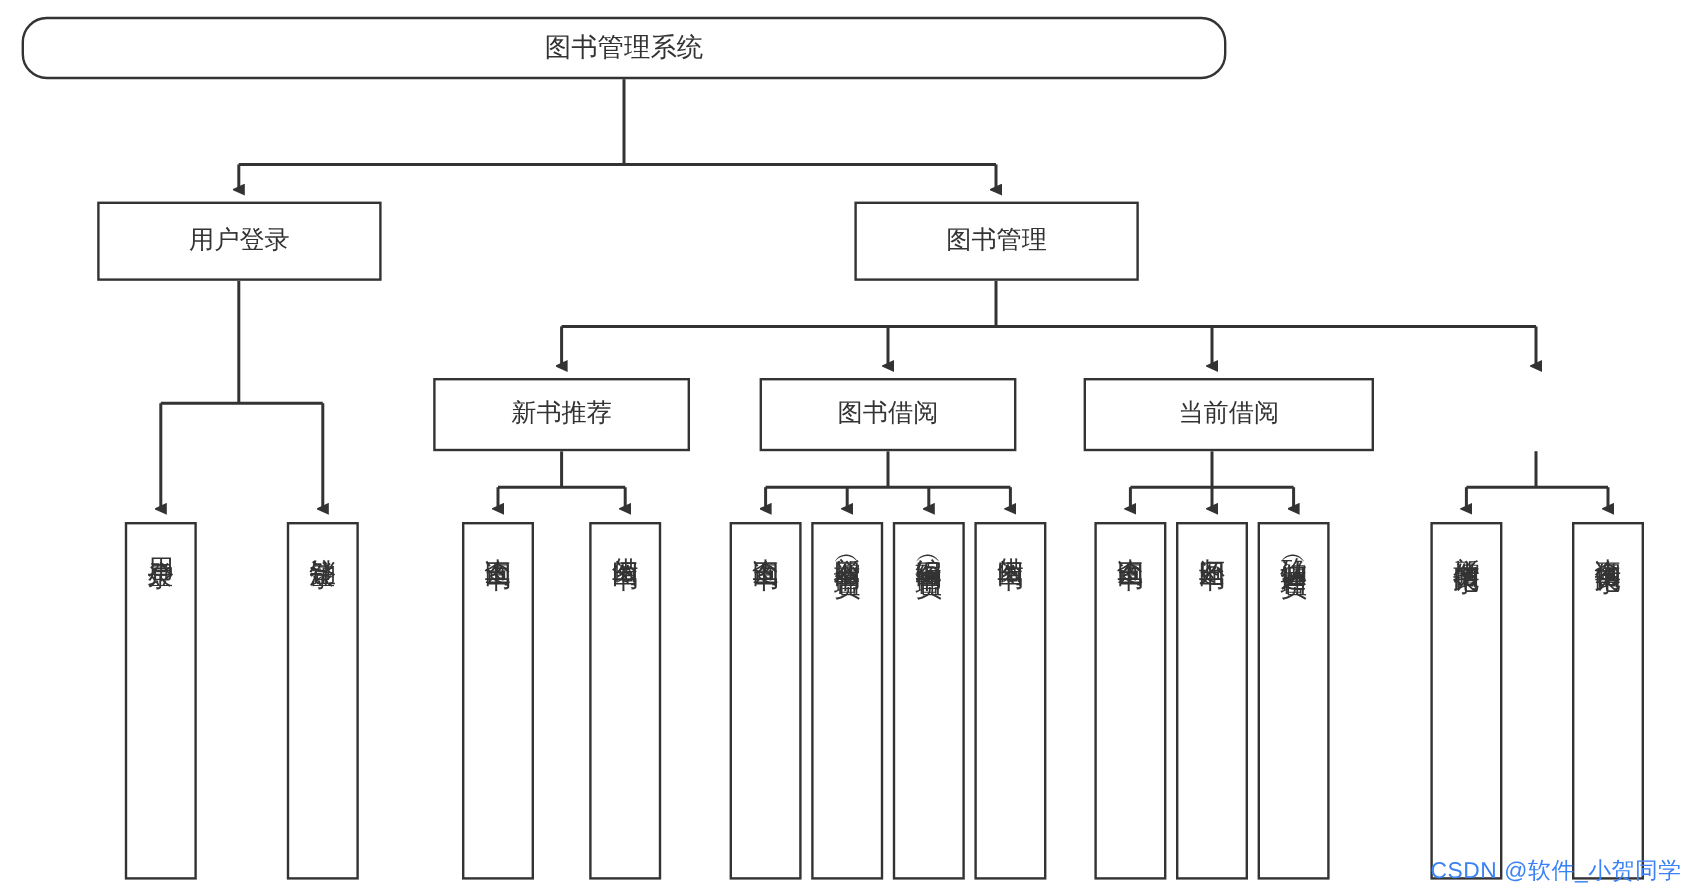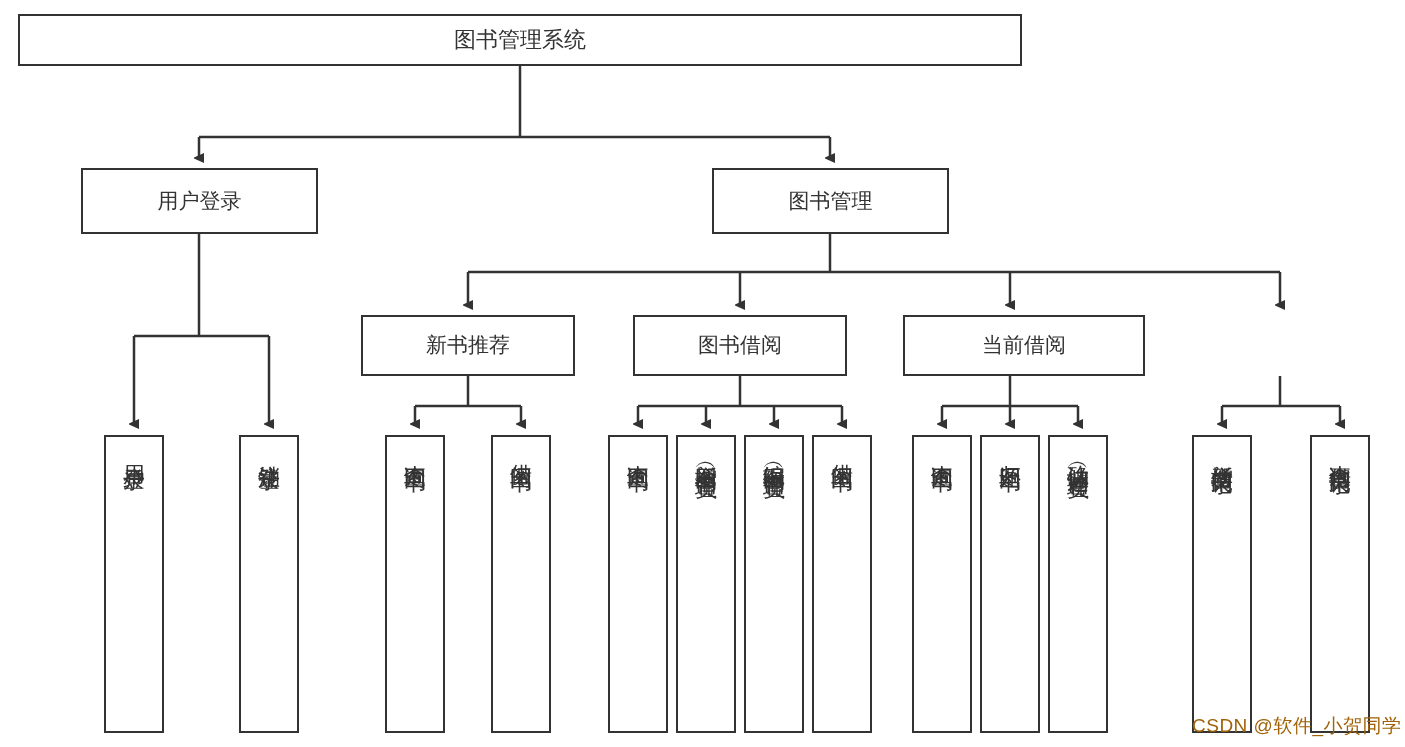--- a/index.html
+++ b/index.html
@@ -33,20 +33,21 @@
     background: #ffffff;
     display: flex;
     align-items: center;
     justify-content: center;
     color: #333333;
     text-align: center;
     line-height: 1.25;
   }
   .node.level-0 {
     font-size: 22px;
+    border-radius: 21px;
   }
   .node.level-1 {
     font-size: 21px;
   }
   .node.level-2 {
     font-size: 21px;
   }
   
   .node.leaf {
     font-size: 22px;
@@ -55,21 +56,21 @@
   }
   .node.leaf .vtext {
     writing-mode: vertical-rl;
     text-orientation: upright;
     letter-spacing: 2px;
     line-height: 1;
     white-space: nowrap;
   }
   .watermark {
     position: absolute;
-    color: #a16207;
+    color: #3b82f6;
     font-size: 19px;
     white-space: nowrap;
     letter-spacing: 0.5px;
   }
 </style>
 </head>
 <body>
 
 <div id="diagram-root">
 

